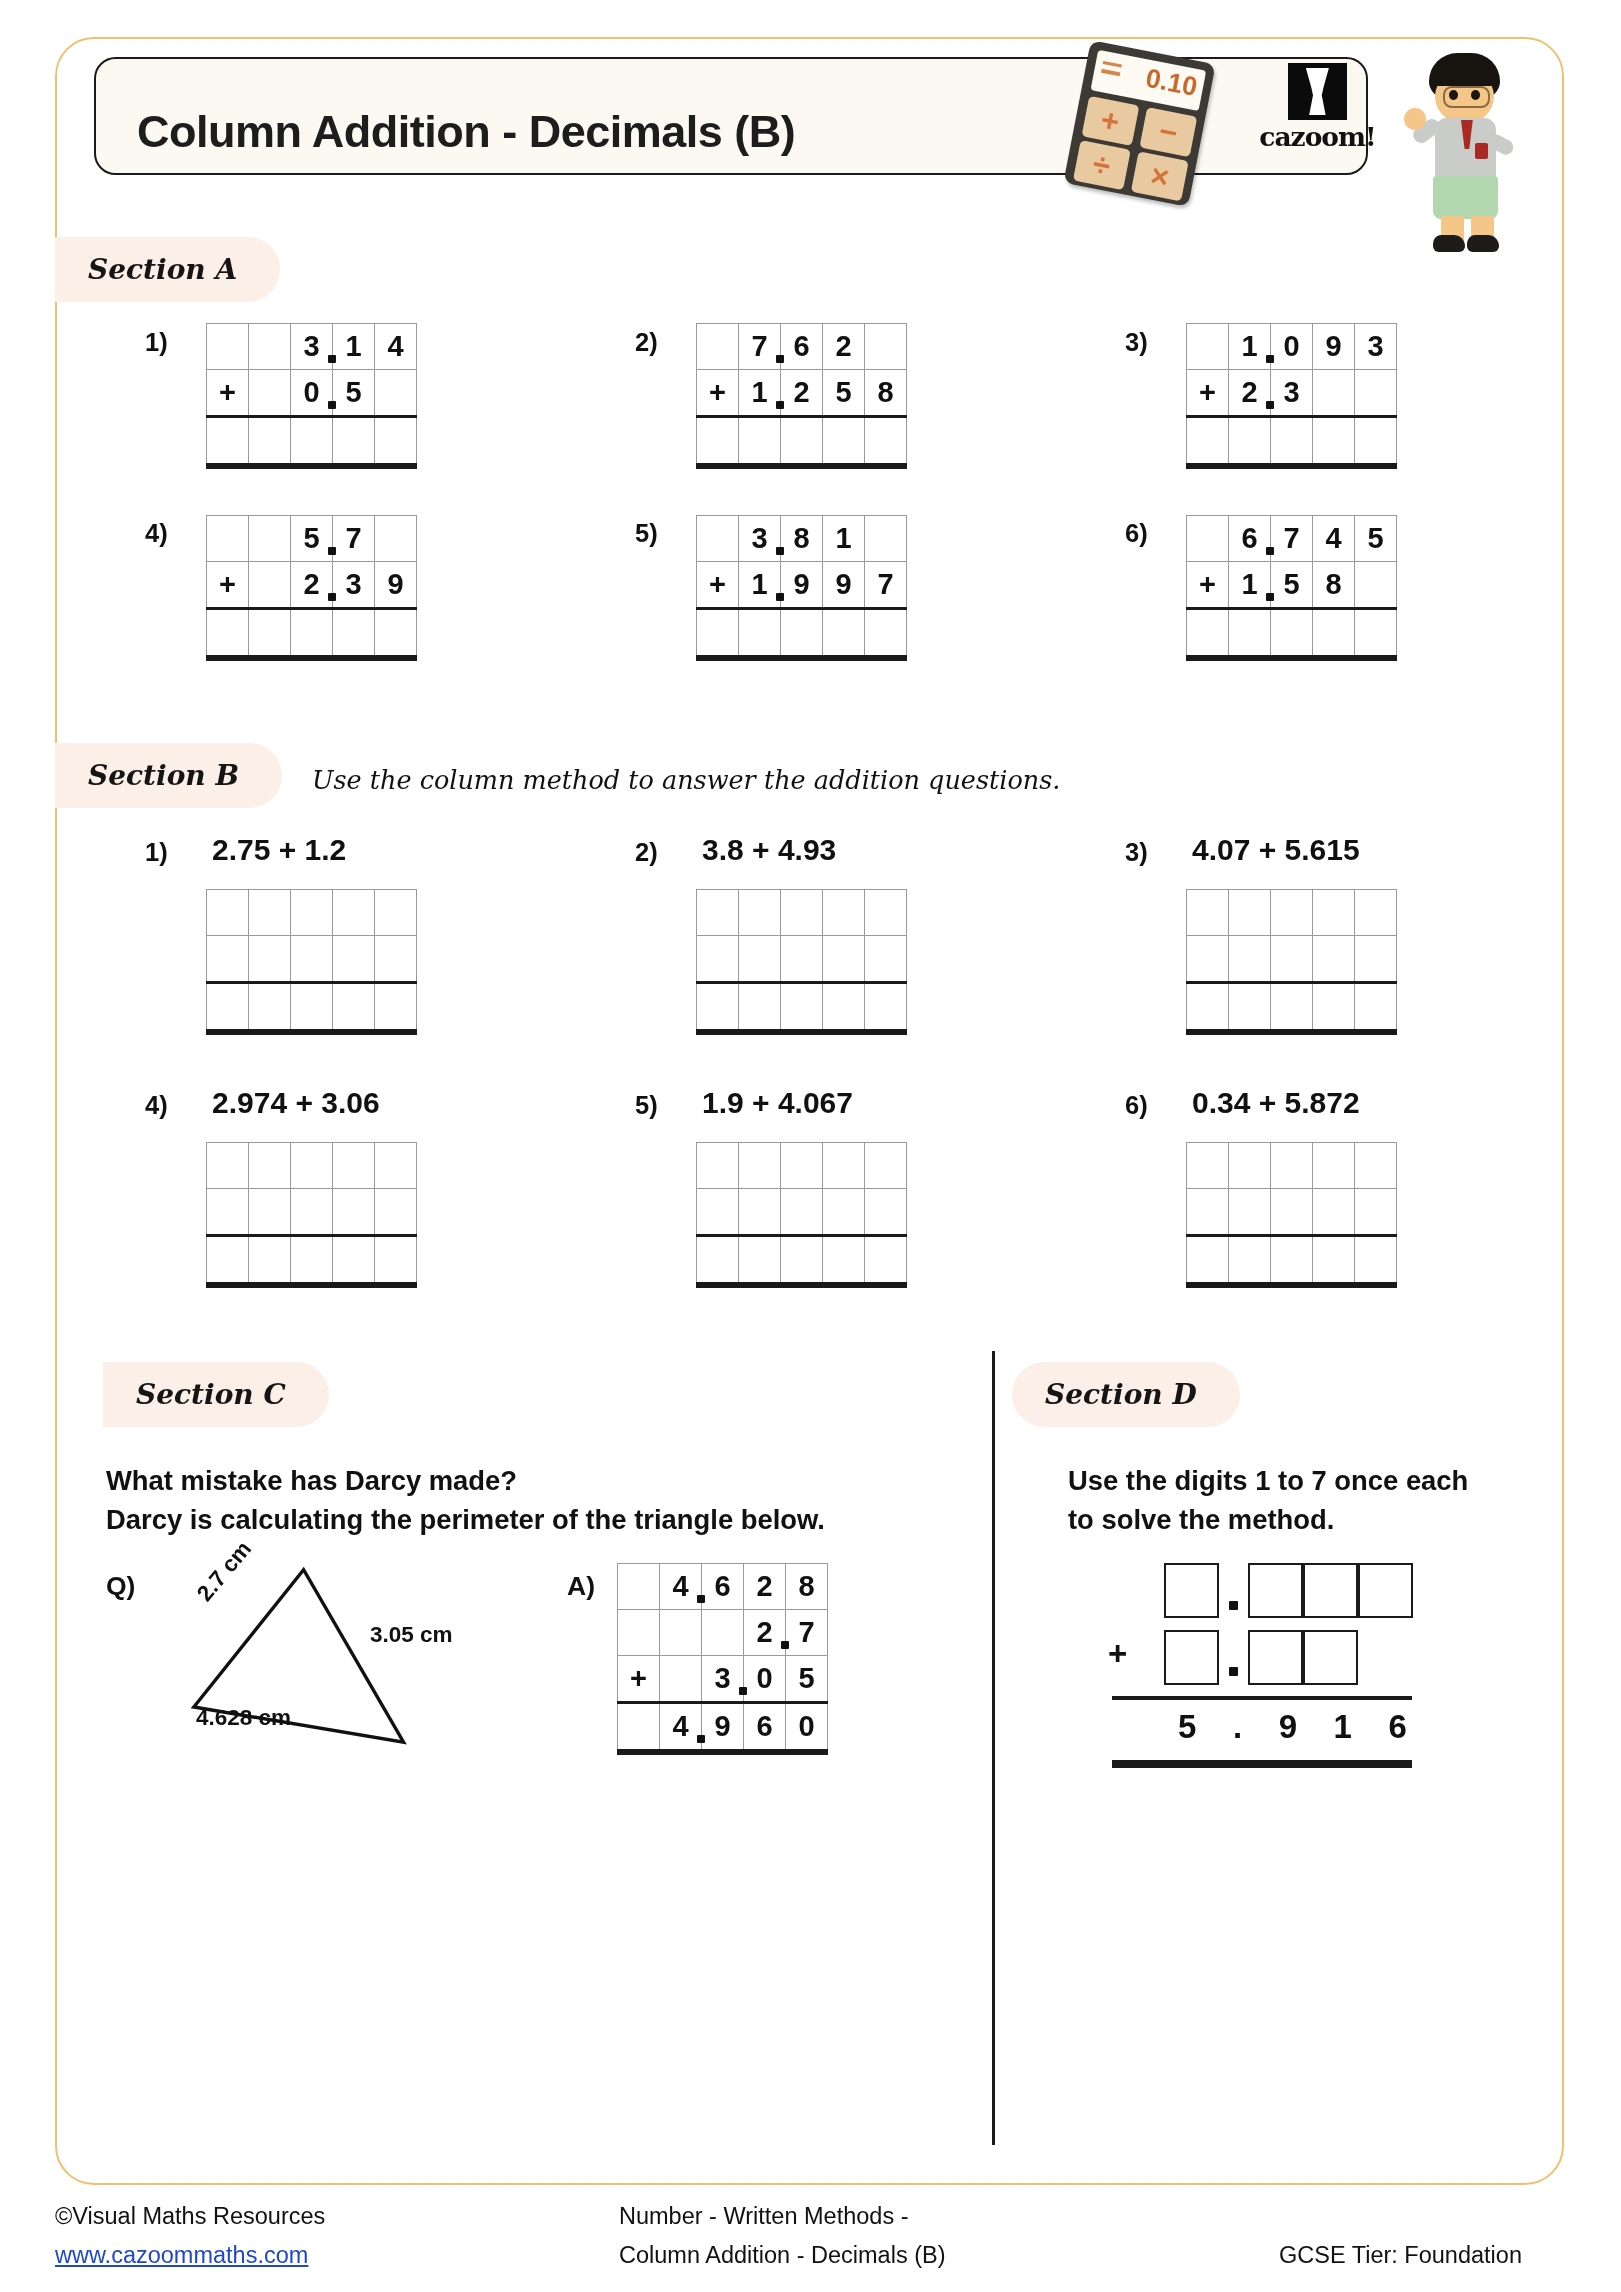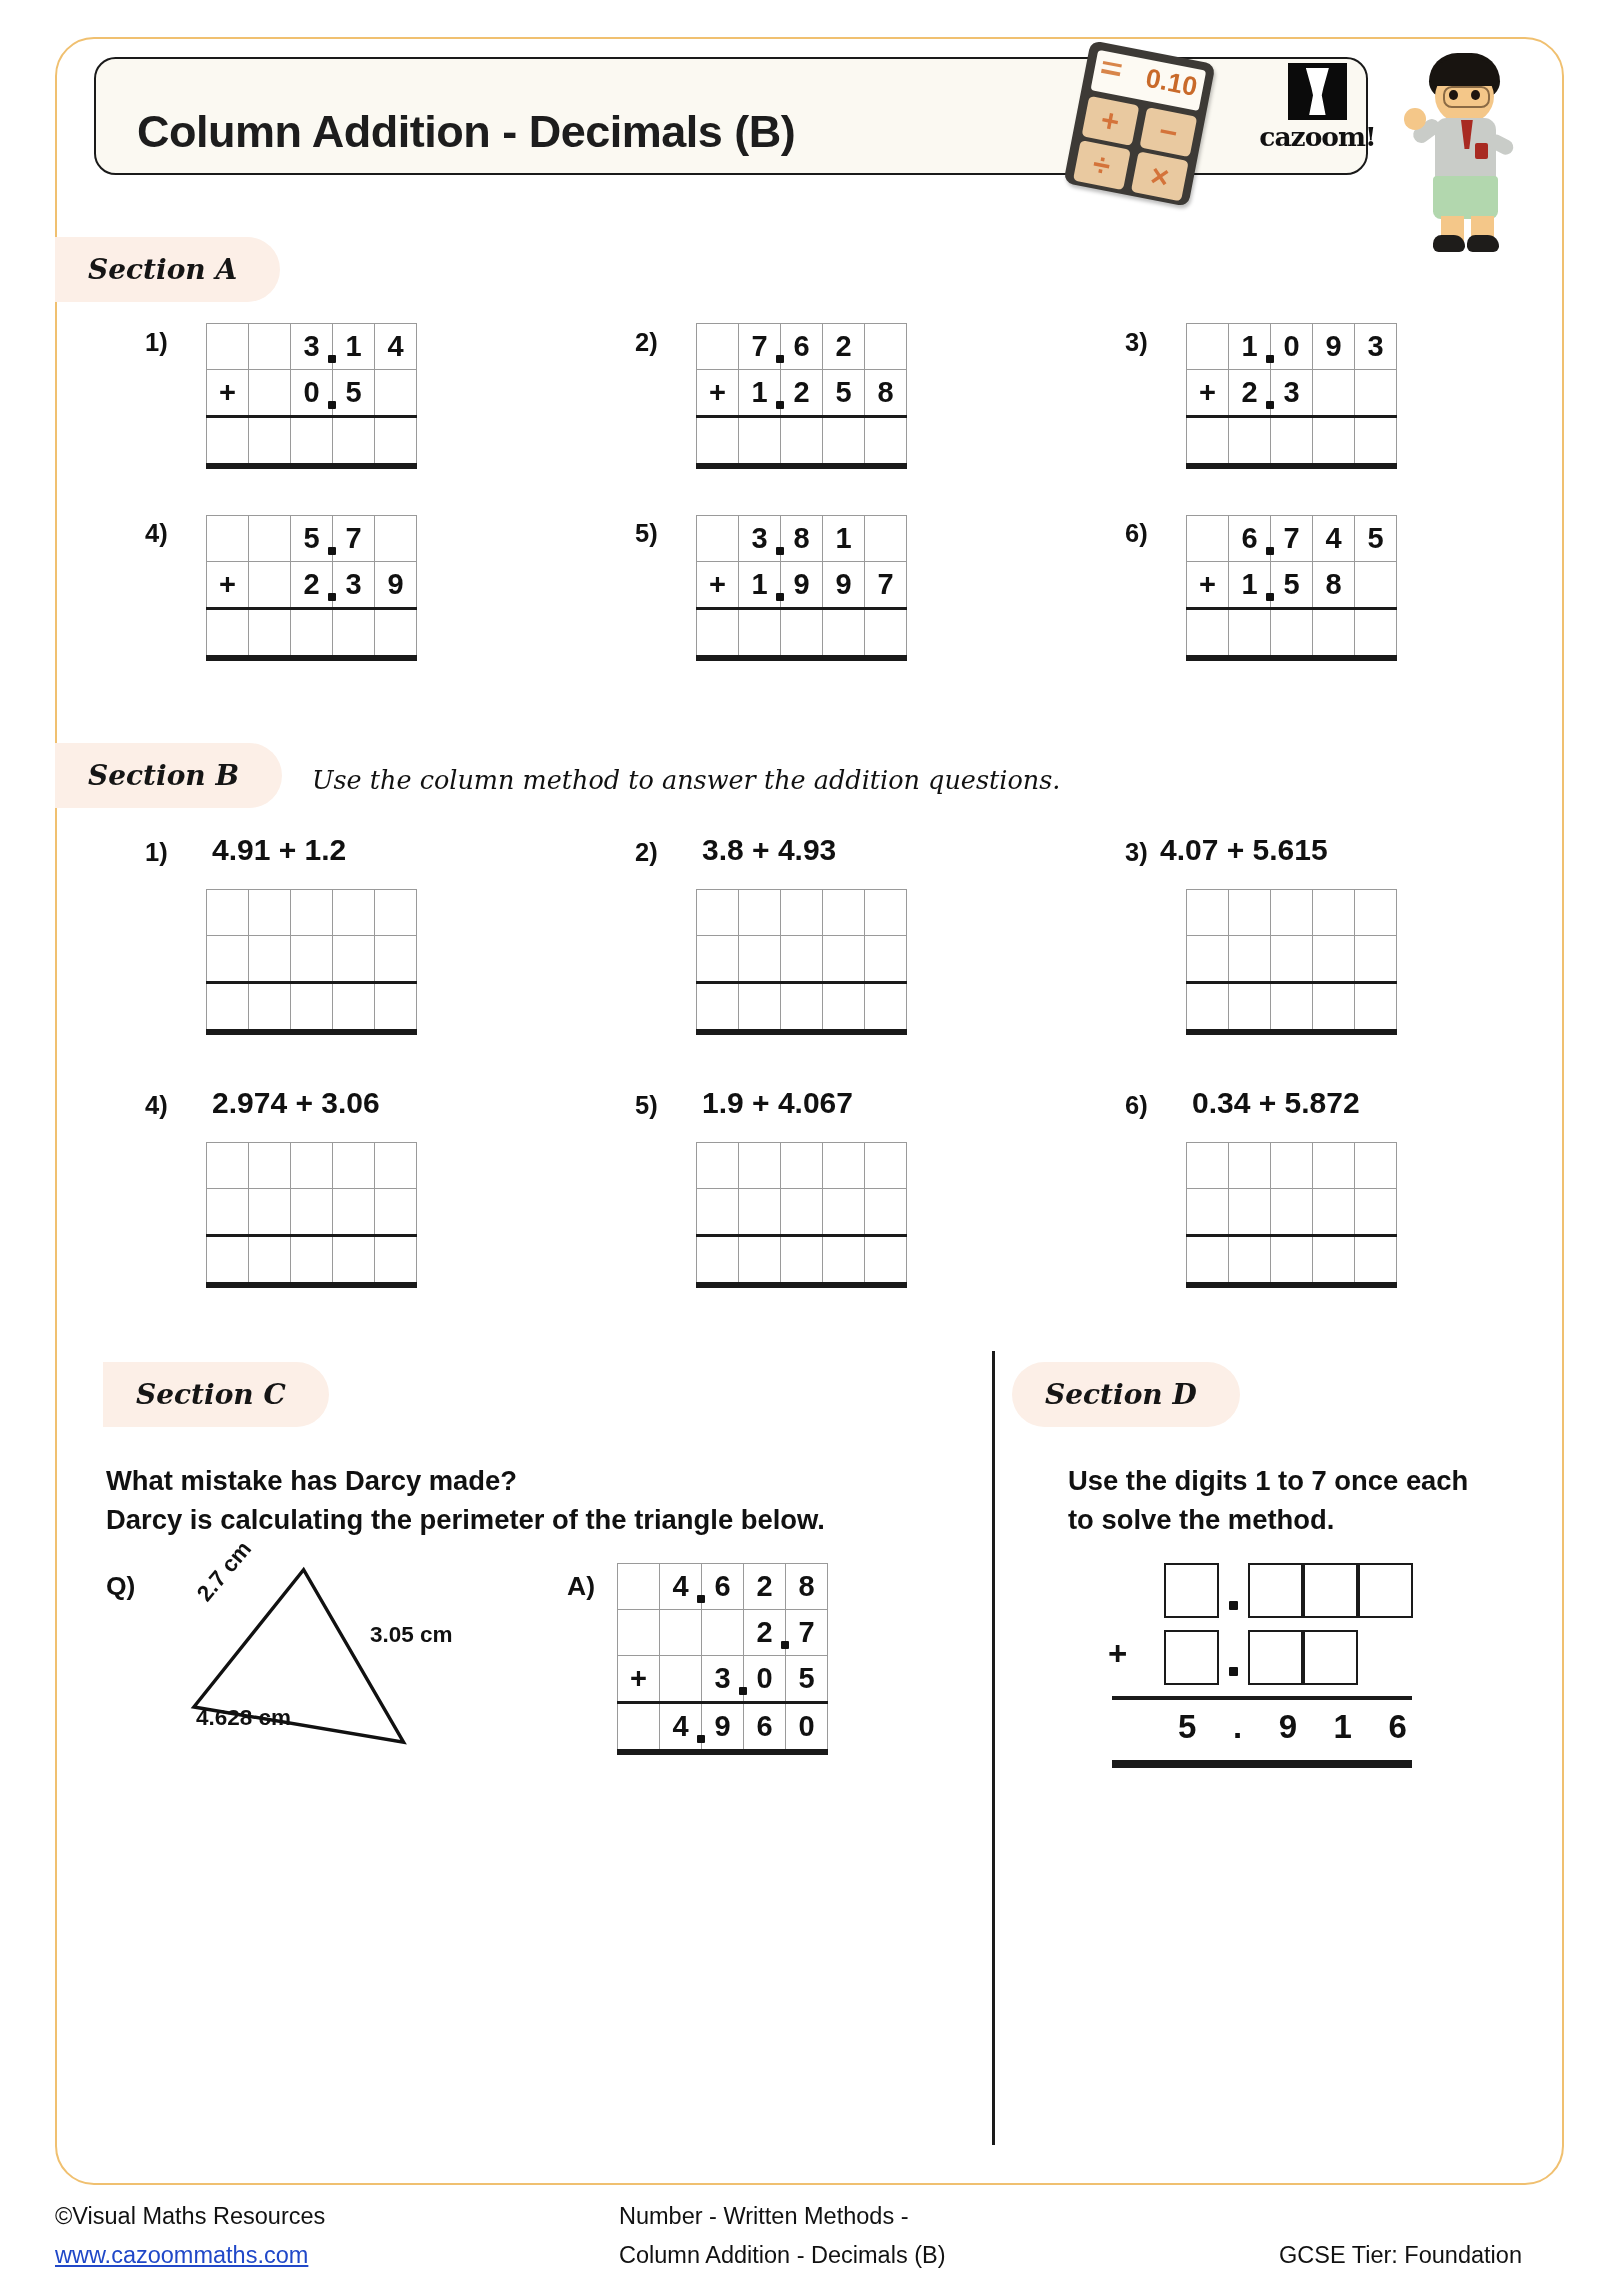--- a/index.html
+++ b/index.html
@@ -370,21 +370,21 @@
       </tr>
 </tbody>
   </table>
 
 <div class="sec-pill" style="left:55px;top:743px;">
   <span class="sec-label">Section B</span>
 </div>
 <div class="sec-instr" style="left:312px;top:765px;">Use the column method to answer the addition questions.</div>
 
 <div class="qnum" style="left:145px;top:838px;">1)</div>
-<div class="bq" style="left:212px;top:833px;">4.91 + 1.2</div>
+<div class="bq" style="left:212px;top:833px;">2.75 + 1.2</div>
 <table class="grid" style="left:206px;top:889px;">
   <tbody>
       <tr>
         <td></td>
         <td></td>
         <td></td>
         <td></td>
         <td></td>
       </tr>
   <tr>
@@ -426,21 +426,21 @@
         <td></td>
         <td></td>
         <td></td>
         <td></td>
         <td></td>
       </tr>
 </tbody>
   </table>
 
 <div class="qnum" style="left:1125px;top:838px;">3)</div>
-<div class="bq" style="left:1160px;top:833px;">4.07 + 5.615</div>
+<div class="bq" style="left:1192px;top:833px;">4.07 + 5.615</div>
 <table class="grid" style="left:1186px;top:889px;">
   <tbody>
       <tr>
         <td></td>
         <td></td>
         <td></td>
         <td></td>
         <td></td>
       </tr>
   <tr>

